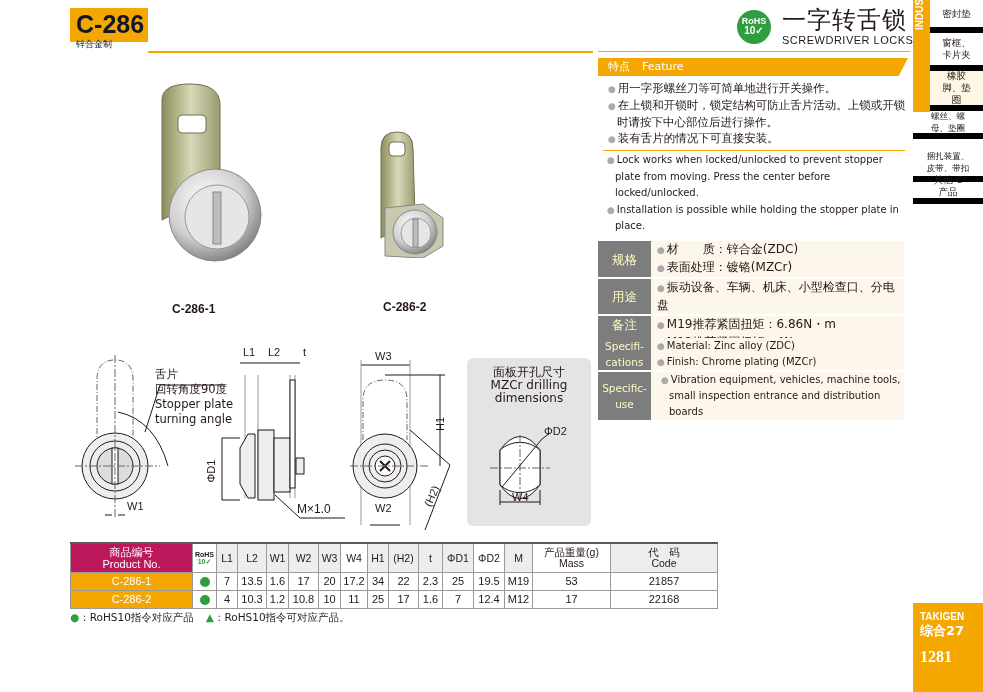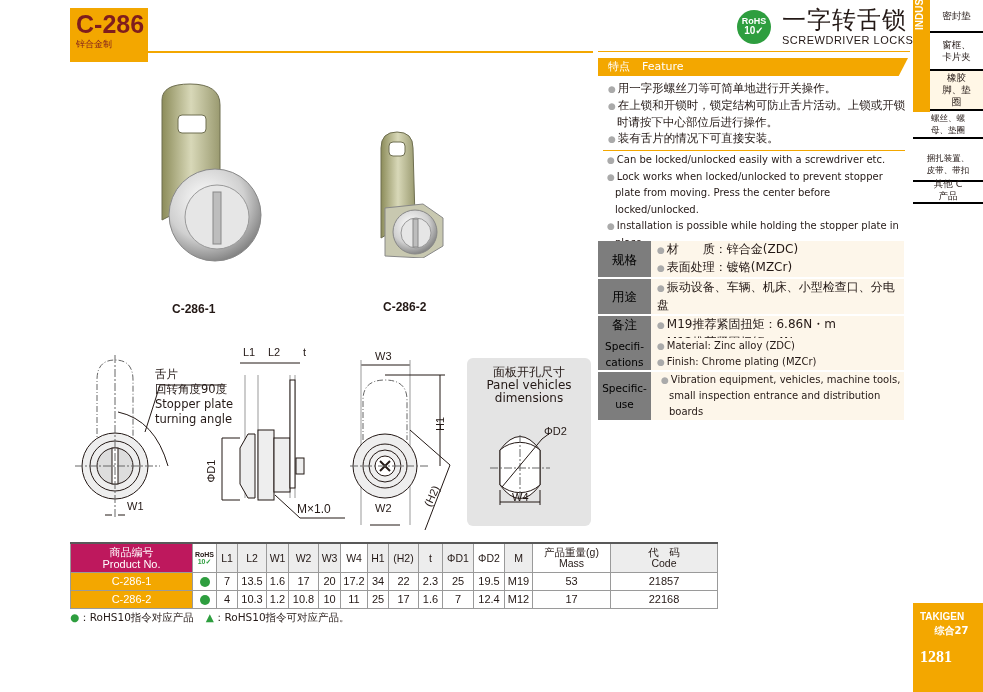--- a/index.html
+++ b/index.html
@@ -4,21 +4,21 @@
 <style>
   * { box-sizing: border-box; margin: 0; padding: 0; }
   body {
     width: 983px; height: 692px; background: #ffffff; position: relative; overflow: hidden;
     font-family: "DejaVu Sans", "Liberation Sans", sans-serif; color: #231815;
   }
   .abs { position: absolute; }
 
   
   #title-box {
-    left: 70px; top: 8px; width: 78px; height: 54px; background: #F3A700; color: #7f1d1d;
+    left: 70px; top: 8px; width: 78px; height: 34px; background: #F3A700; color: #0f172a;
     padding: 2px 0 0 6px;
   }
   #title-code { font-family: "Liberation Sans", sans-serif; font-weight: bold; font-size: 25px; line-height: 28px; }
   #title-sub { font-size: 9px; line-height: 12px; }
   #header-rule { left: 148px; top: 51px; width: 445px; height: 2px; background: #F3A700; }
 
   #rohs-badge {
     left: 737px; top: 10px; width: 34px; height: 34px; border-radius: 50%; background: #2E9E3F; color: #fff;
     font-family: "Liberation Sans", sans-serif; font-weight: bold; font-size: 9px; line-height: 10px;
     text-align: center; padding-top: 6px;
@@ -27,42 +27,42 @@
   #cn-title { left: 782px; top: 6px; font-size: 24px; line-height: 28px; color: #231815; letter-spacing: 1px; }
   #en-title { left: 782px; top: 34px; font-size: 11px; line-height: 13px; color: #231815; font-family: "Liberation Sans", sans-serif; letter-spacing: 0.5px; }
   #rule-thin { left: 598px; top: 51px; width: 312px; height: 1px; background: #F3A700; }
 
   
   #side-orange { left: 913px; top: 0; width: 17px; height: 112px; background: #F3A700; }
   #side-indus { left: 914px; top: 0; width: 15px; height: 30px; color: #fff; font-size: 10px; font-weight: bold;
     writing-mode: vertical-rl; transform: rotate(180deg); text-align: left; font-family: "Liberation Sans", sans-serif; }
   .side-item {
     position: absolute; left: 913px; width: 70px; font-size: 9.5px; line-height: 12px; color: #231815;
-    text-align: center; display: flex; align-items: center; justify-content: center; border-bottom: 2px solid #000000;
+    text-align: center; display: flex; align-items: center; justify-content: center; border-bottom: 6px solid #000000;
   }
   .side-item.active { background: #FFF7E6; left: 930px; width: 53px; }
   .side-item.small { font-size: 8.5px; }
 
   
   #feature-bar {
     left: 598px; top: 58px; width: 310px; height: 18px; background: #F3A700; color: #fff; font-size: 11px;
     line-height: 18px; padding-left: 10px; clip-path: polygon(0 0, 100% 0, 97% 100%, 0 100%);
   }
   #feature-bar span + span { margin-left: 12px; }
   .feat-cn { font-size: 11.5px; line-height: 16px; color: #231815; padding-left: 10px; text-indent: -9px; }
   .feat-en { font-size: 10px; line-height: 16.5px; color: #231815; padding-left: 9px; text-indent: -8px; }
   .bullet { color: #aaa; font-size: 9px; margin-right: 2px; }
   #feat-cn-list { left: 607px; top: 80px; width: 305px; }
   #feat-divider { left: 603px; top: 150px; width: 302px; height: 1px; background: #F3A700; }
   #feat-en-list { left: 606px; top: 152px; width: 300px; }
 
   
   .spec-table { position: absolute; left: 598px; width: 306px; border-collapse: collapse; }
   .spec-table td { vertical-align: middle; }
-  .spec-label { background: #7D7D7D; color: #000000; text-align: center; width: 53px; border-bottom: 2px solid #fff; }
+  .spec-label { background: #7D7D7D; color: #fef9c3; text-align: center; width: 53px; border-bottom: 2px solid #fff; }
   .spec-val { background: #FDF6EA; border-bottom: 2px solid #fff; padding-left: 6px; }
   #spec-cn { top: 241px; font-size: 12px; line-height: 17px; }
   #spec-cn .spec-label { font-size: 12.5px; }
   #spec-en { top: 338px; font-size: 10px; line-height: 16px; }
   #spec-en .spec-label { font-size: 10.5px; line-height: 16px; }
 
   
   .photo-label { font-family: "Liberation Sans", sans-serif; font-weight: bold; font-size: 12px; color: #231815; }
 
   
@@ -84,21 +84,21 @@
   .rohs-mini { font-weight: bold; font-size: 7px; line-height: 7px; color: #231815; }
   .rohs-mini .g { color: #2E9E3F; }
 
   #legend { left: 70px; top: 611px; font-size: 10.5px; color: #231815; }
   #legend .tri { color: #2E9E3F; }
   #legend .sp { margin-left: 12px; }
 
   
   #footer-tab { left: 913px; top: 603px; width: 70px; height: 89px; background: #F3A700; color: #fff; padding: 8px 0 0 7px; }
   #footer-brand { font-family: "Liberation Sans", sans-serif; font-weight: bold; font-size: 10px; line-height: 12px; }
-  #footer-section { font-size: 10px; line-height: 15px; font-weight: bold; text-align: center; }
+  #footer-section { font-size: 13px; line-height: 15px; font-weight: bold; }
   #footer-page { font-family: "Liberation Serif", serif; font-weight: bold; font-size: 16px; line-height: 30px; margin-top: 4px; }
 </style>
 </head>
 <body>
 
 <div id="title-box" class="abs">
   <div id="title-code">C-286</div>
   <div id="title-sub">锌合金制</div>
 </div>
 <div id="header-rule" class="abs"></div>
@@ -135,21 +135,20 @@
 <div id="feature-bar" class="abs">
   <span>特点</span><span>Feature</span>
 </div>
 <div id="feat-cn-list" class="abs">
   <div class="feat-cn"><span class="bullet">●</span><span>用一字形螺丝刀等可简单地进行开关操作。</span></div>
   <div class="feat-cn"><span class="bullet">●</span><span>在上锁和开锁时，锁定结构可防止舌片活动。上锁或开锁时请按下中心部位后进行操作。</span></div>
   <div class="feat-cn"><span class="bullet">●</span><span>装有舌片的情况下可直接安装。</span></div>
 </div>
 <div id="feat-divider" class="abs"></div>
 <div id="feat-en-list" class="abs">
-  <div class="feat-en"><span class="bullet">●</span><span>Can be locked/unlocked easily with a screwdriver etc.</span></div>
   <div class="feat-en"><span class="bullet">●</span><span>Lock works when locked/unlocked to prevent stopper plate from moving. Press the center before locked/unlocked.</span></div>
   <div class="feat-en"><span class="bullet">●</span><span>Installation is possible while holding the stopper plate in place.</span></div>
 </div>
 
 <table id="spec-cn" class="spec-table">
   <tbody>
       <tr>
     <td class="spec-label">规格</td>
     <td class="spec-val">
       <div><span class="bullet">●</span><span>材　　质：锌合金(ZDC)</span></div>
@@ -286,21 +285,21 @@
 <div class="abs dim" style="left:200px;top:465px;transform:rotate(-90deg);">ΦD1</div>
 <div class="abs dim" style="left:297px;top:502px;font-size:12px;">M×1.0</div>
 <div class="abs dim" style="left:375px;top:350px;">W3</div>
 <div class="abs dim" style="left:433px;top:418px;transform:rotate(-90deg);">H1</div>
 <div class="abs dim" style="left:375px;top:502px;">W2</div>
 <div class="abs dim" style="left:421px;top:490px;transform:rotate(-65deg);">(H2)</div>
 
 <div id="panel-box" class="abs"></div>
 <div id="panel-title" class="abs">
   <div>面板开孔尺寸</div>
-  <div>Panel vehicles</div>
+  <div>MZCr drilling</div>
   <div>dimensions</div>
 </div>
 <svg class="abs" style="left:490px;top:425px;" width="95" height="85">
   <g stroke="#231815" fill="#fff" stroke-width="1">
     <path d="M10 25 Q30 -2 50 25 L50 60 Q30 87 10 60 Z"></path>
     <path d="M10 25 A30 30 0 0 1 50 25 L50 60 A30 30 0 0 1 10 60 Z" fill="#fff"></path>
     <line x1="0" y1="43" x2="60" y2="43" stroke-dasharray="8 2 2 2" stroke="#666"></line>
     <line x1="30" y1="10" x2="30" y2="75" stroke-dasharray="8 2 2 2" stroke="#666"></line>
     <line x1="12" y1="62" x2="52" y2="14"></line>
     <line x1="52" y1="14" x2="60" y2="8"></line>

